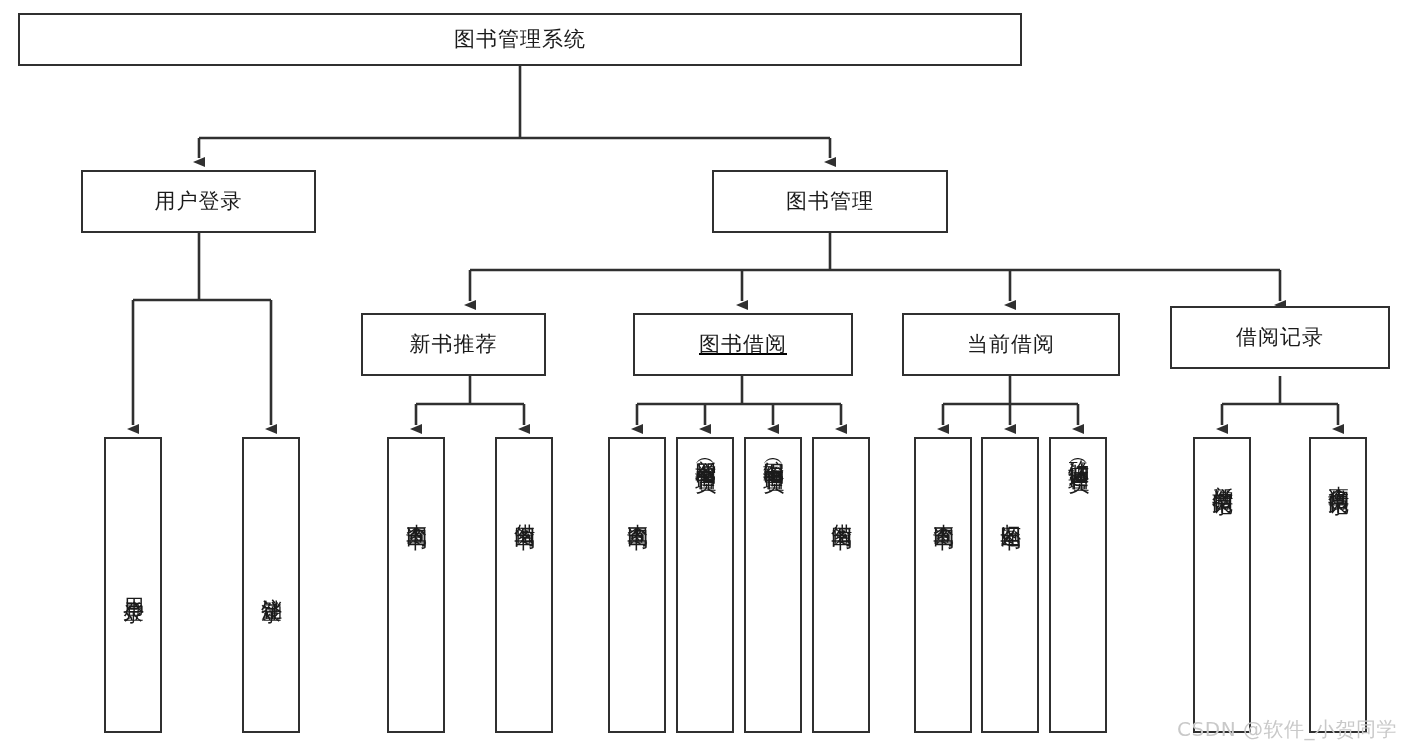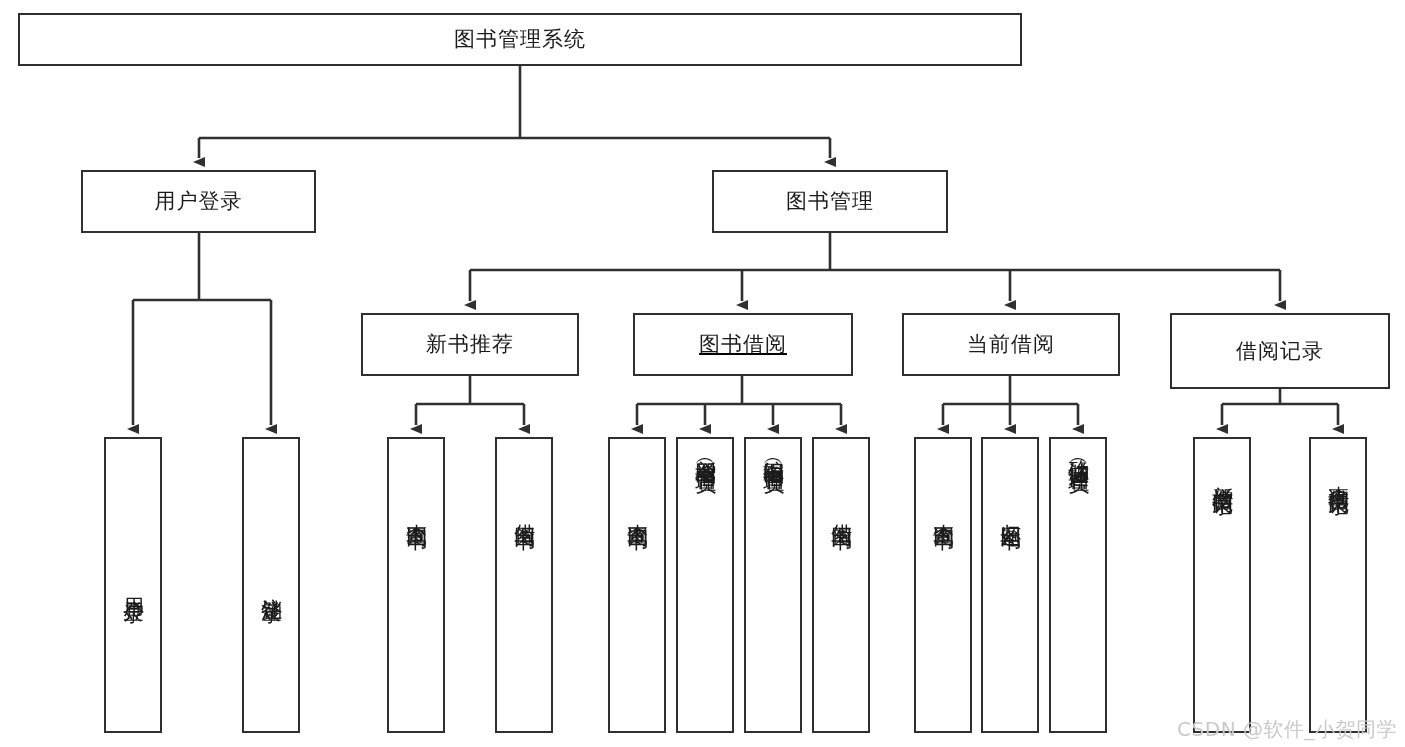--- a/index.html
+++ b/index.html
@@ -133,30 +133,30 @@
     <span class="node-label-h">图书管理系统</span>
   </div>
 
   <div class="node-box horizontal" style="left:81px; top:170px; width:235px; height:63px;">
     <span class="node-label-h">用户登录</span>
   </div>
   <div class="node-box horizontal" style="left:712px; top:170px; width:236px; height:63px;">
     <span class="node-label-h">图书管理</span>
   </div>
 
-  <div class="node-box horizontal" style="left:361px; top:313px; width:218px; height:63px;">
+  <div class="node-box horizontal" style="left:361px; top:313px; width:185px; height:63px;">
     <span class="node-label-h">新书推荐</span>
   </div>
   <div class="node-box horizontal" style="left:633px; top:313px; width:220px; height:63px;text-decoration:underline;">
     <span class="node-label-h">图书借阅</span>
   </div>
   <div class="node-box horizontal" style="left:902px; top:313px; width:218px; height:63px;align-items:center;">
     <span class="node-label-h">当前借阅</span>
   </div>
-  <div class="node-box horizontal" style="left:1170px; top:313px; width:220px; height:76px;text-align:center;">
+  <div class="node-box horizontal" style="left:1170px; top:306px; width:220px; height:63px;text-align:center;">
     <span class="node-label-h">借阅记录</span>
   </div>
 
   <div class="node-box vertical mid" style="left:104px; top:437px; width:58px; height:296px;">
     <span class="node-label-v">用户登录</span>
   </div>
   <div class="node-box vertical mid" style="left:242px; top:437px; width:58px; height:296px;">
     <span class="node-label-v">注销登录</span>
   </div>
 

